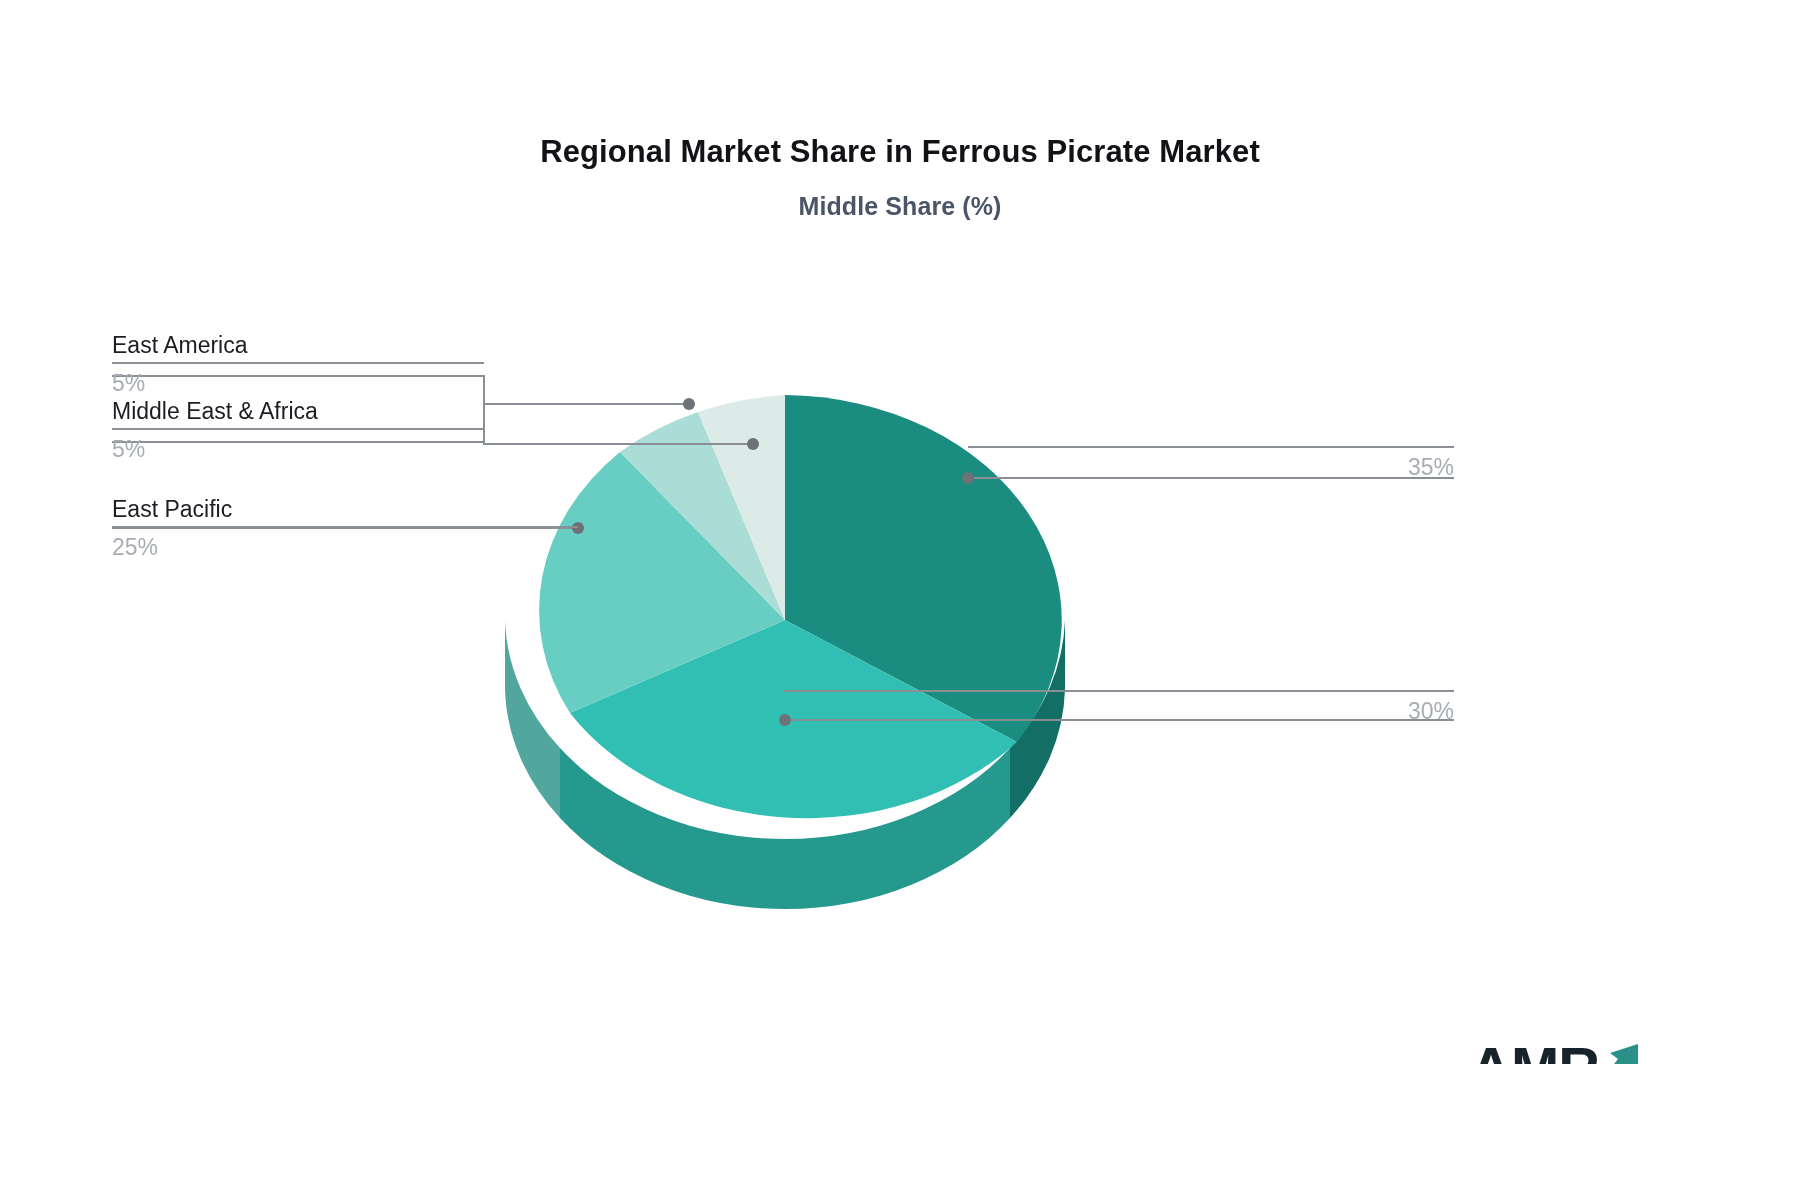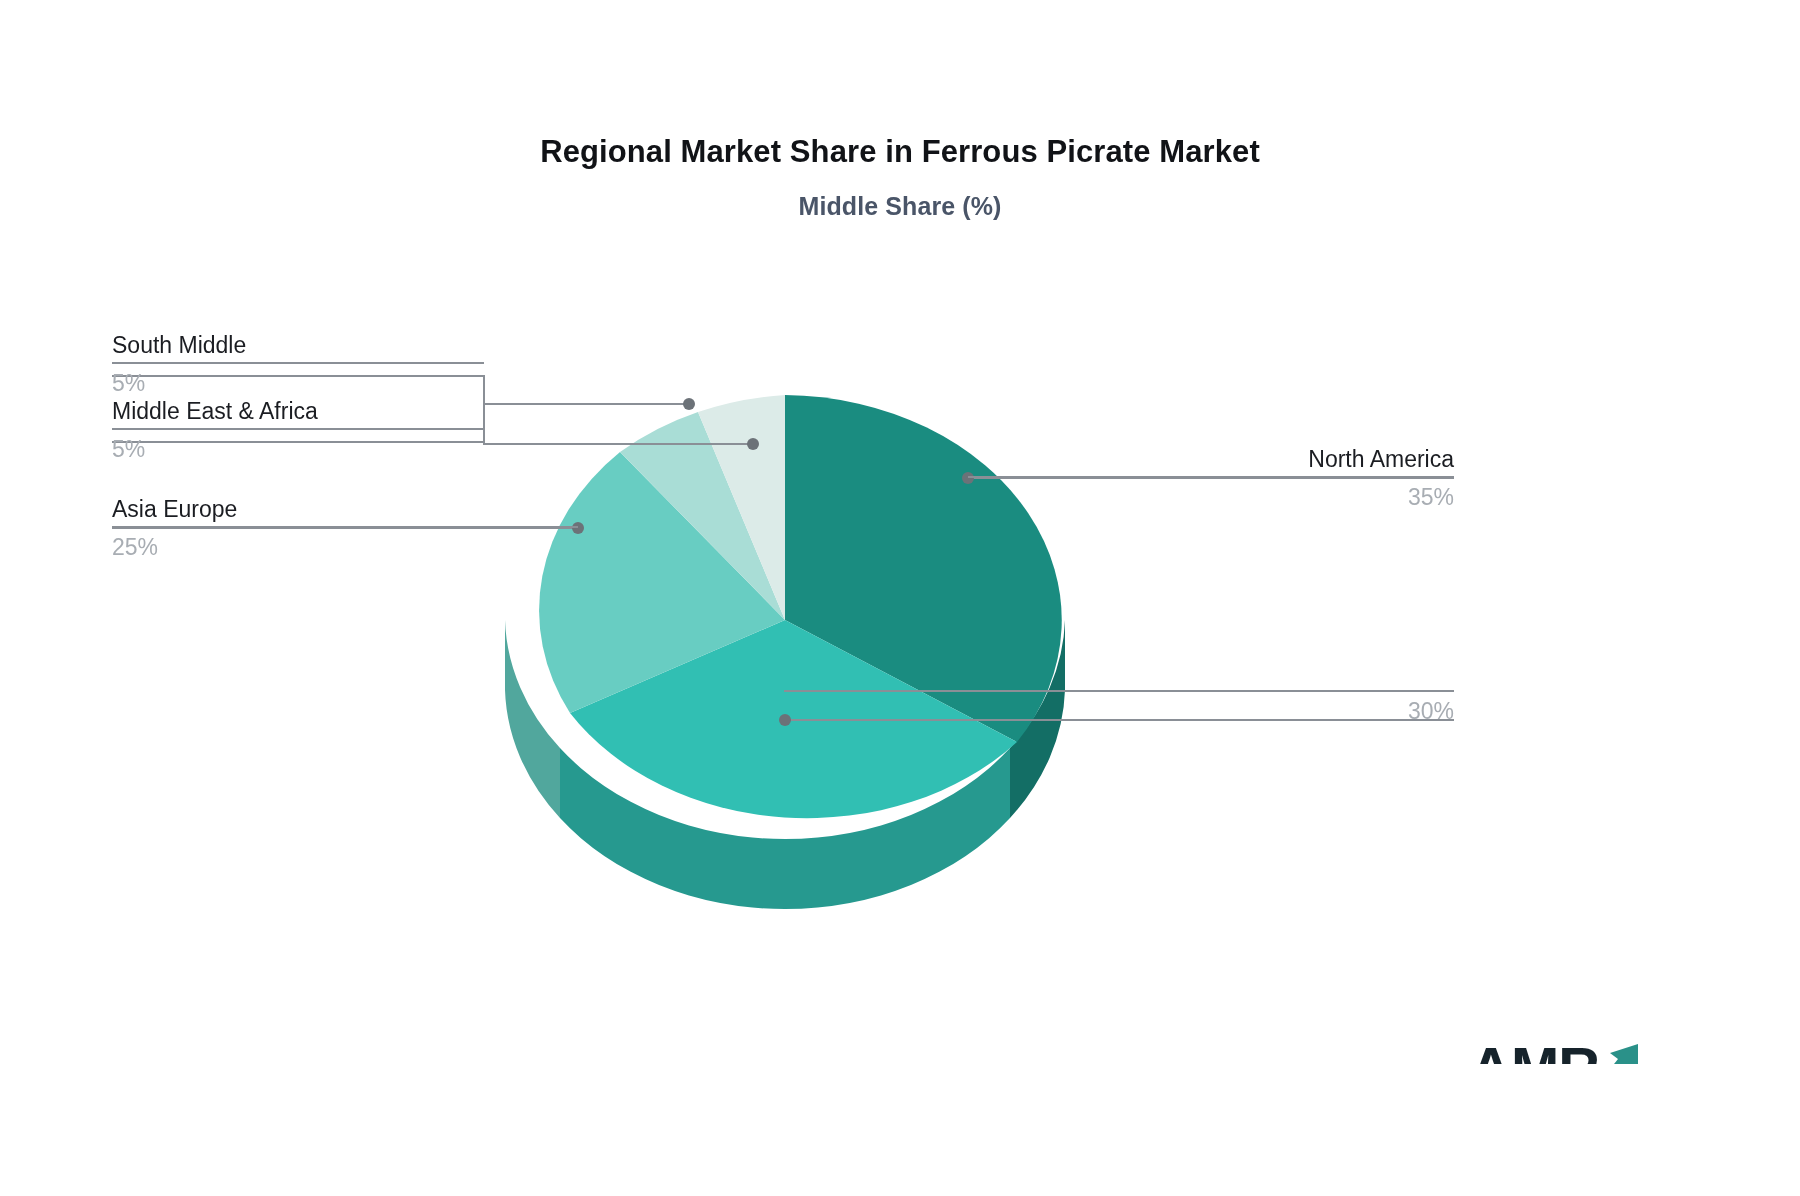--- a/index.html
+++ b/index.html
@@ -140,39 +140,38 @@
 
       <path d="M 1454 478 L 971 478"></path>
       <circle cx="968" cy="478" r="6" fill="#6c7278" stroke="none"></circle>
 
       <path d="M 1454 720 L 788 720"></path>
       <circle cx="785" cy="720" r="6" fill="#6c7278" stroke="none"></circle>
     </g>
   </svg>
 
   <div class="callout left" id="cl-south-america">
-    <div class="cl-name">South Middle</div>
+    <div class="cl-name">East America</div>
     <div class="cl-rule"></div>
     <div class="cl-value">5%</div>
   </div>
 
   <div class="callout left" id="cl-middle-east">
     <div class="cl-name">Middle East &amp; Africa</div>
     <div class="cl-rule"></div>
     <div class="cl-value">5%</div>
   </div>
 
   <div class="callout left" id="cl-asia-pacific">
-    <div class="cl-name">Asia Europe</div>
+    <div class="cl-name">East Pacific</div>
     <div class="cl-rule"></div>
     <div class="cl-value">25%</div>
   </div>
 
   <div class="callout right" id="cl-north-america">
-    <div class="cl-name">North America</div>
     <div class="cl-rule"></div>
     <div class="cl-value">35%</div>
   </div>
 
   <div class="callout right" id="cl-europe">
     <div class="cl-rule"></div>
     <div class="cl-value">30%</div>
   </div>
 
   <svg id="amr-logo" viewBox="0 0 180 76">

